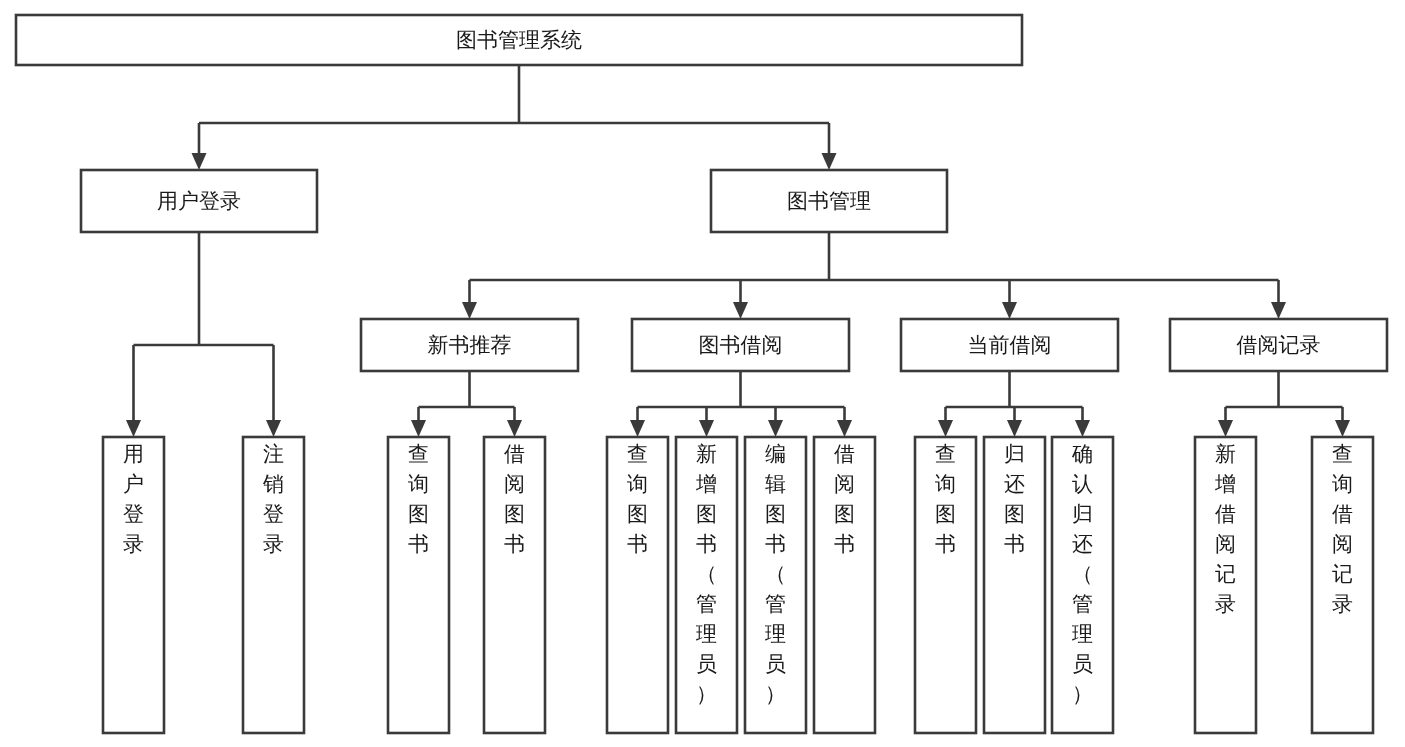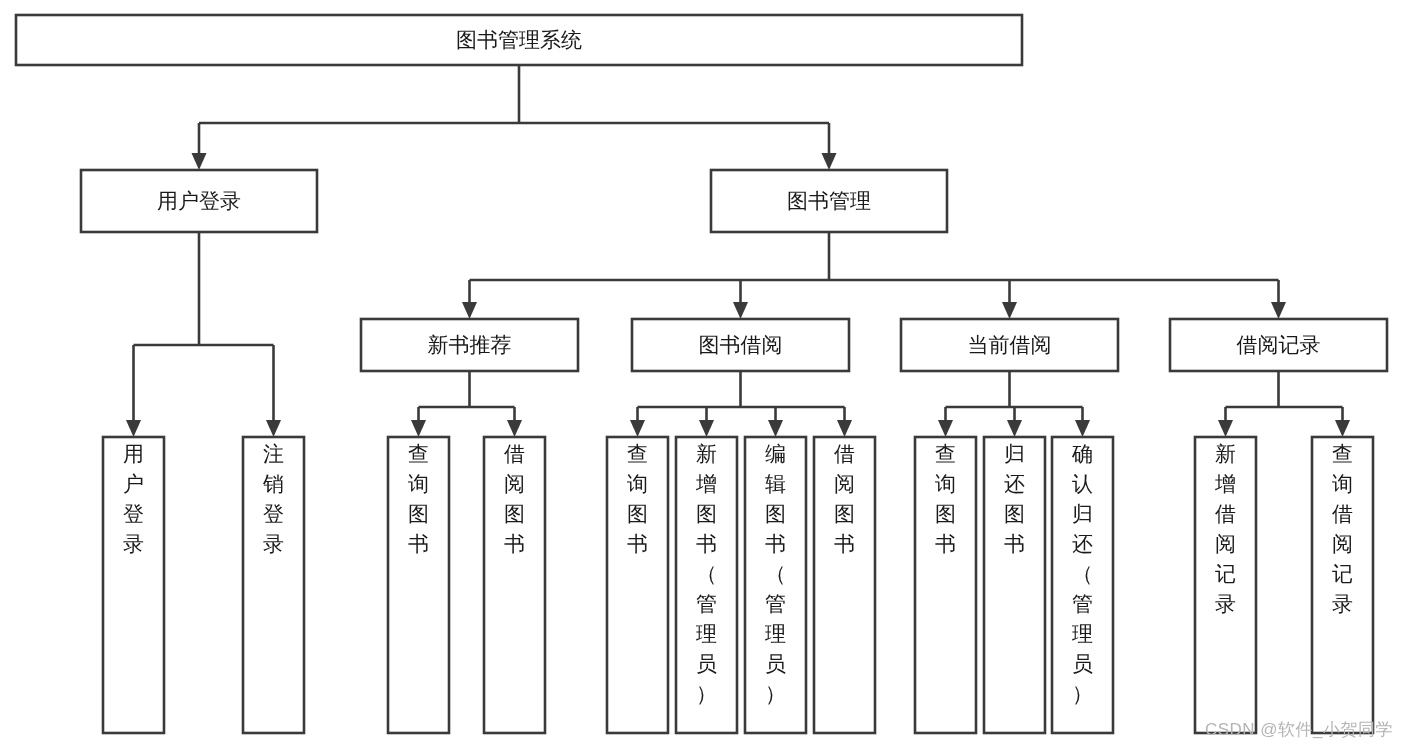--- a/index.html
+++ b/index.html
@@ -201,14 +201,13 @@
         <g>
           <rect x="1195" y="437" width="61" height="296" class="node-box"></rect>
           <text x="1225.5" y="461" class="node-label-v"><tspan x="1225.5" dy="0">新</tspan><tspan x="1225.5" dy="30">增</tspan><tspan x="1225.5" dy="30">借</tspan><tspan x="1225.5" dy="30">阅</tspan><tspan x="1225.5" dy="30">记</tspan><tspan x="1225.5" dy="30">录</tspan></text>
         </g>
         <g>
           <rect x="1312" y="437" width="61" height="296" class="node-box"></rect>
           <text x="1342.5" y="461" class="node-label-v"><tspan x="1342.5" dy="0">查</tspan><tspan x="1342.5" dy="30">询</tspan><tspan x="1342.5" dy="30">借</tspan><tspan x="1342.5" dy="30">阅</tspan><tspan x="1342.5" dy="30">记</tspan><tspan x="1342.5" dy="30">录</tspan></text>
         </g>
       </g>
   </svg>
-  <div class="watermark">CSDN @软件_小贺同学</div>
 </div>
 
 </body></html>

